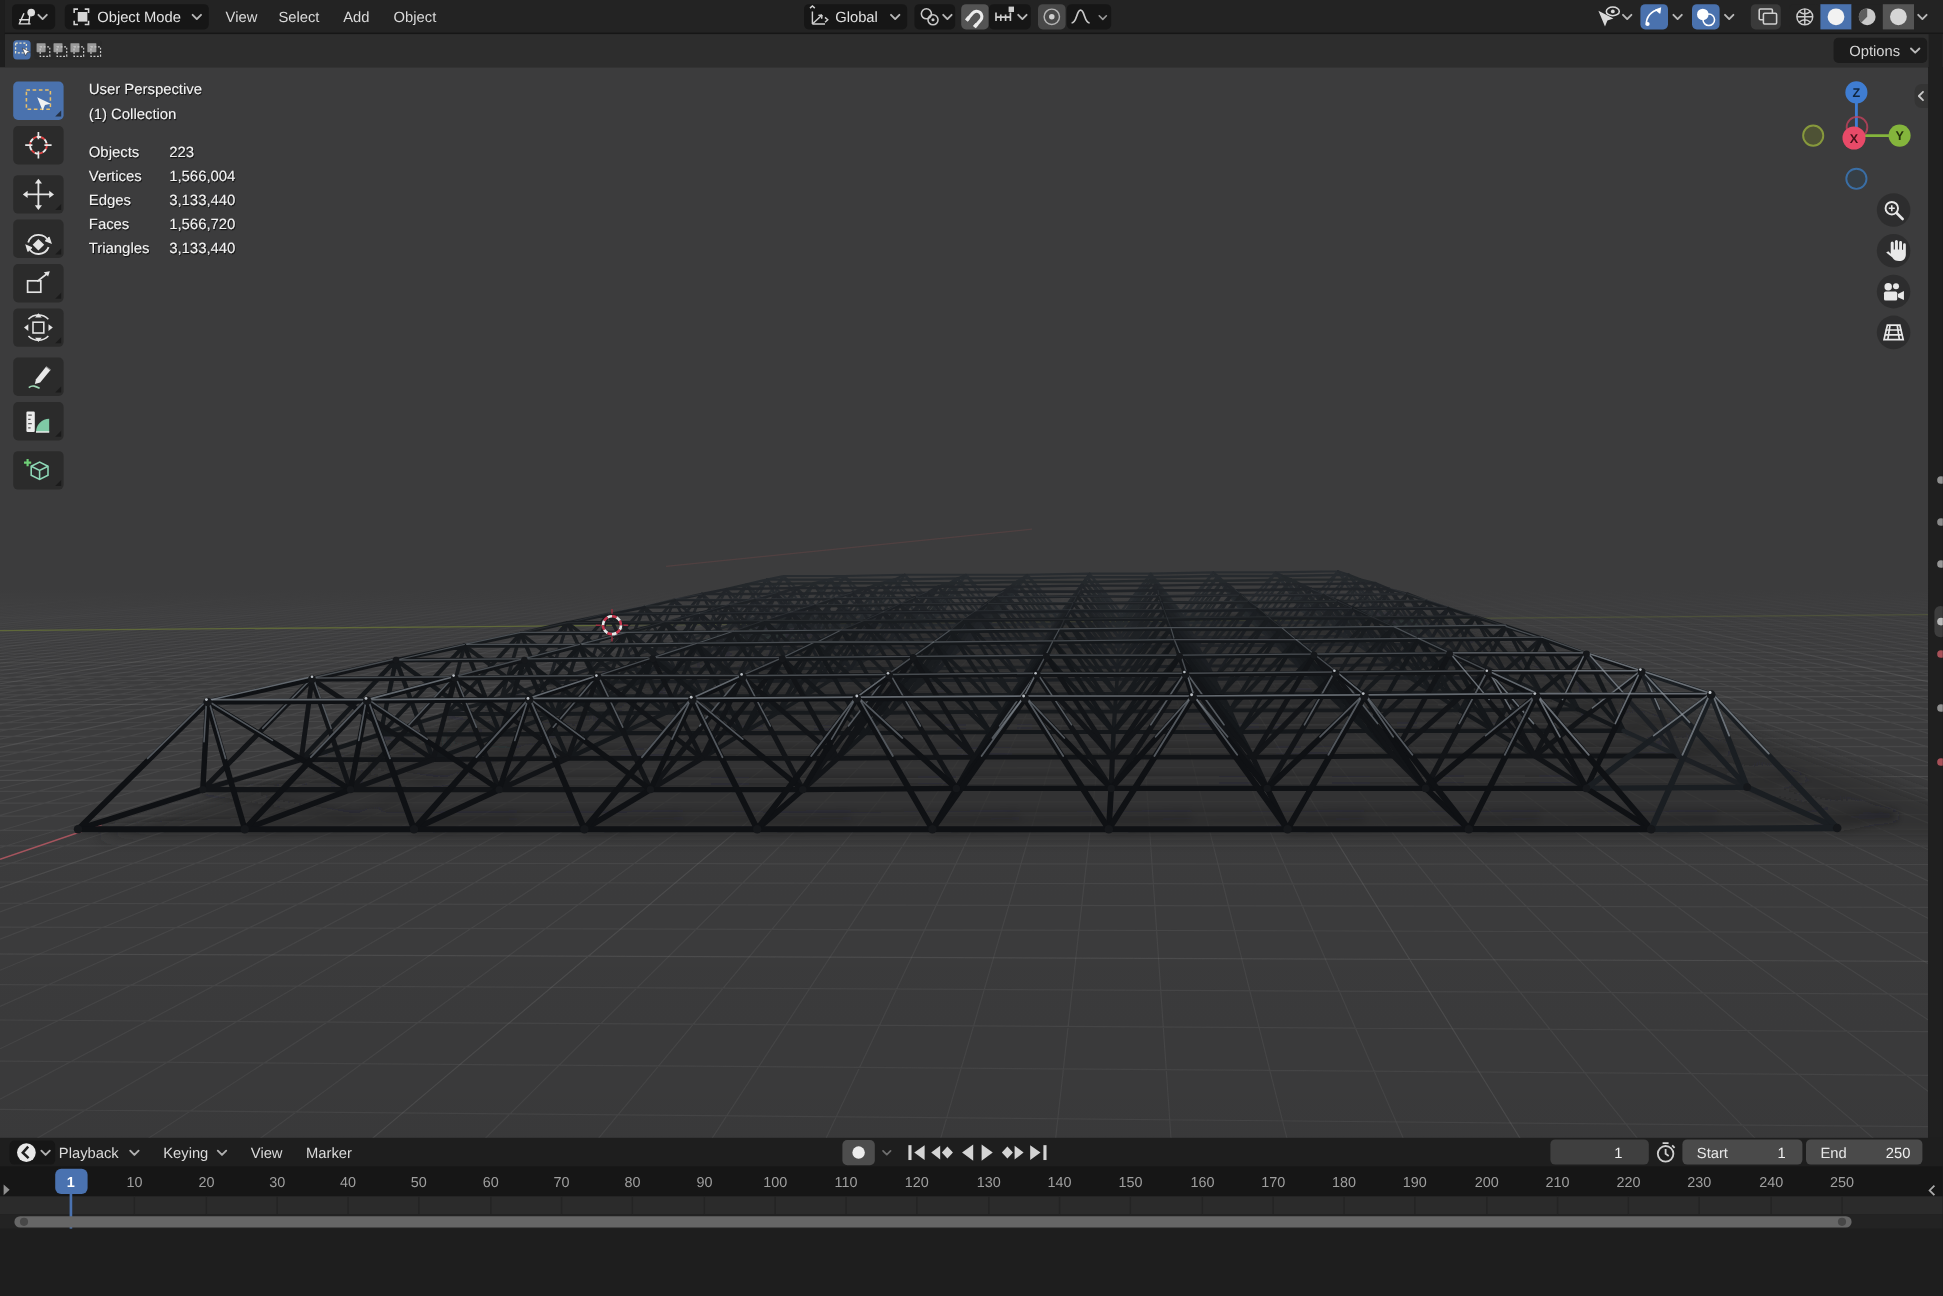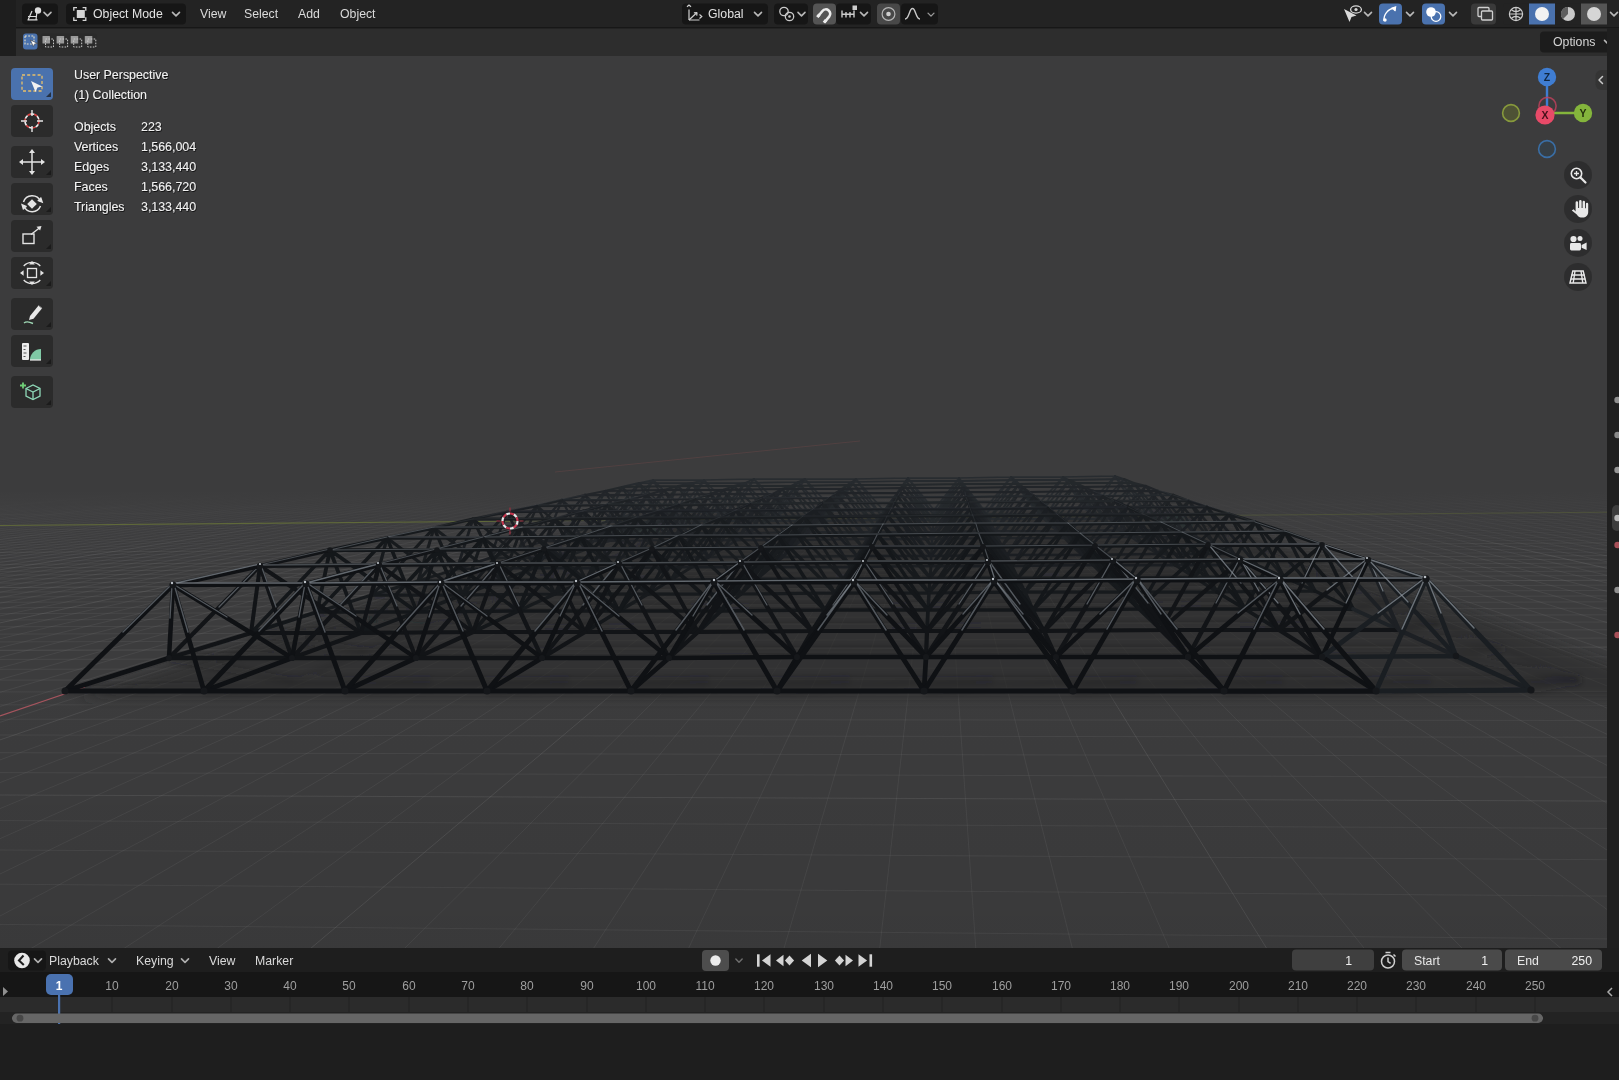--- a/index.html
+++ b/index.html
@@ -1,15 +1,15 @@
 <!DOCTYPE html>
 <html><head><meta charset="utf-8"><title>b</title><style>
 *{margin:0;padding:0;box-sizing:border-box}
 html,body{width:1619px;height:1080px;overflow:hidden;background:#1e1e1e;font-family:"Liberation Sans",sans-serif}
-#hdr{position:absolute;left:16px;top:0;width:1322px;height:56px}
+#hdr{position:absolute;left:4px;top:0;width:1322px;height:56px}
 #vp{position:absolute;left:0;top:56px;width:1607px;height:948px;overflow:hidden}
 #ovl{position:absolute;left:0;top:56px;width:1607px;height:948px;overflow:hidden}
 #sliver{position:absolute;left:1607px;top:28px;width:12px;height:976px}
 #tl{position:absolute;left:0;top:948px;width:1619px;height:76px}
 </style></head><body>
 <div id="hdr"><svg width="1619" height="56" viewBox="0 0 1619 56" font-family="Liberation Sans, sans-serif">
 <rect width="1619" height="28" fill="#232323"></rect>
 <rect y="28" width="1619" height="28" fill="#2d2d2d"></rect>
 <rect y="27.2" width="1619" height="1.2" fill="#161616"></rect>
 <rect x="6" y="3.5" width="36" height="21" rx="4" fill="#161616"></rect>

